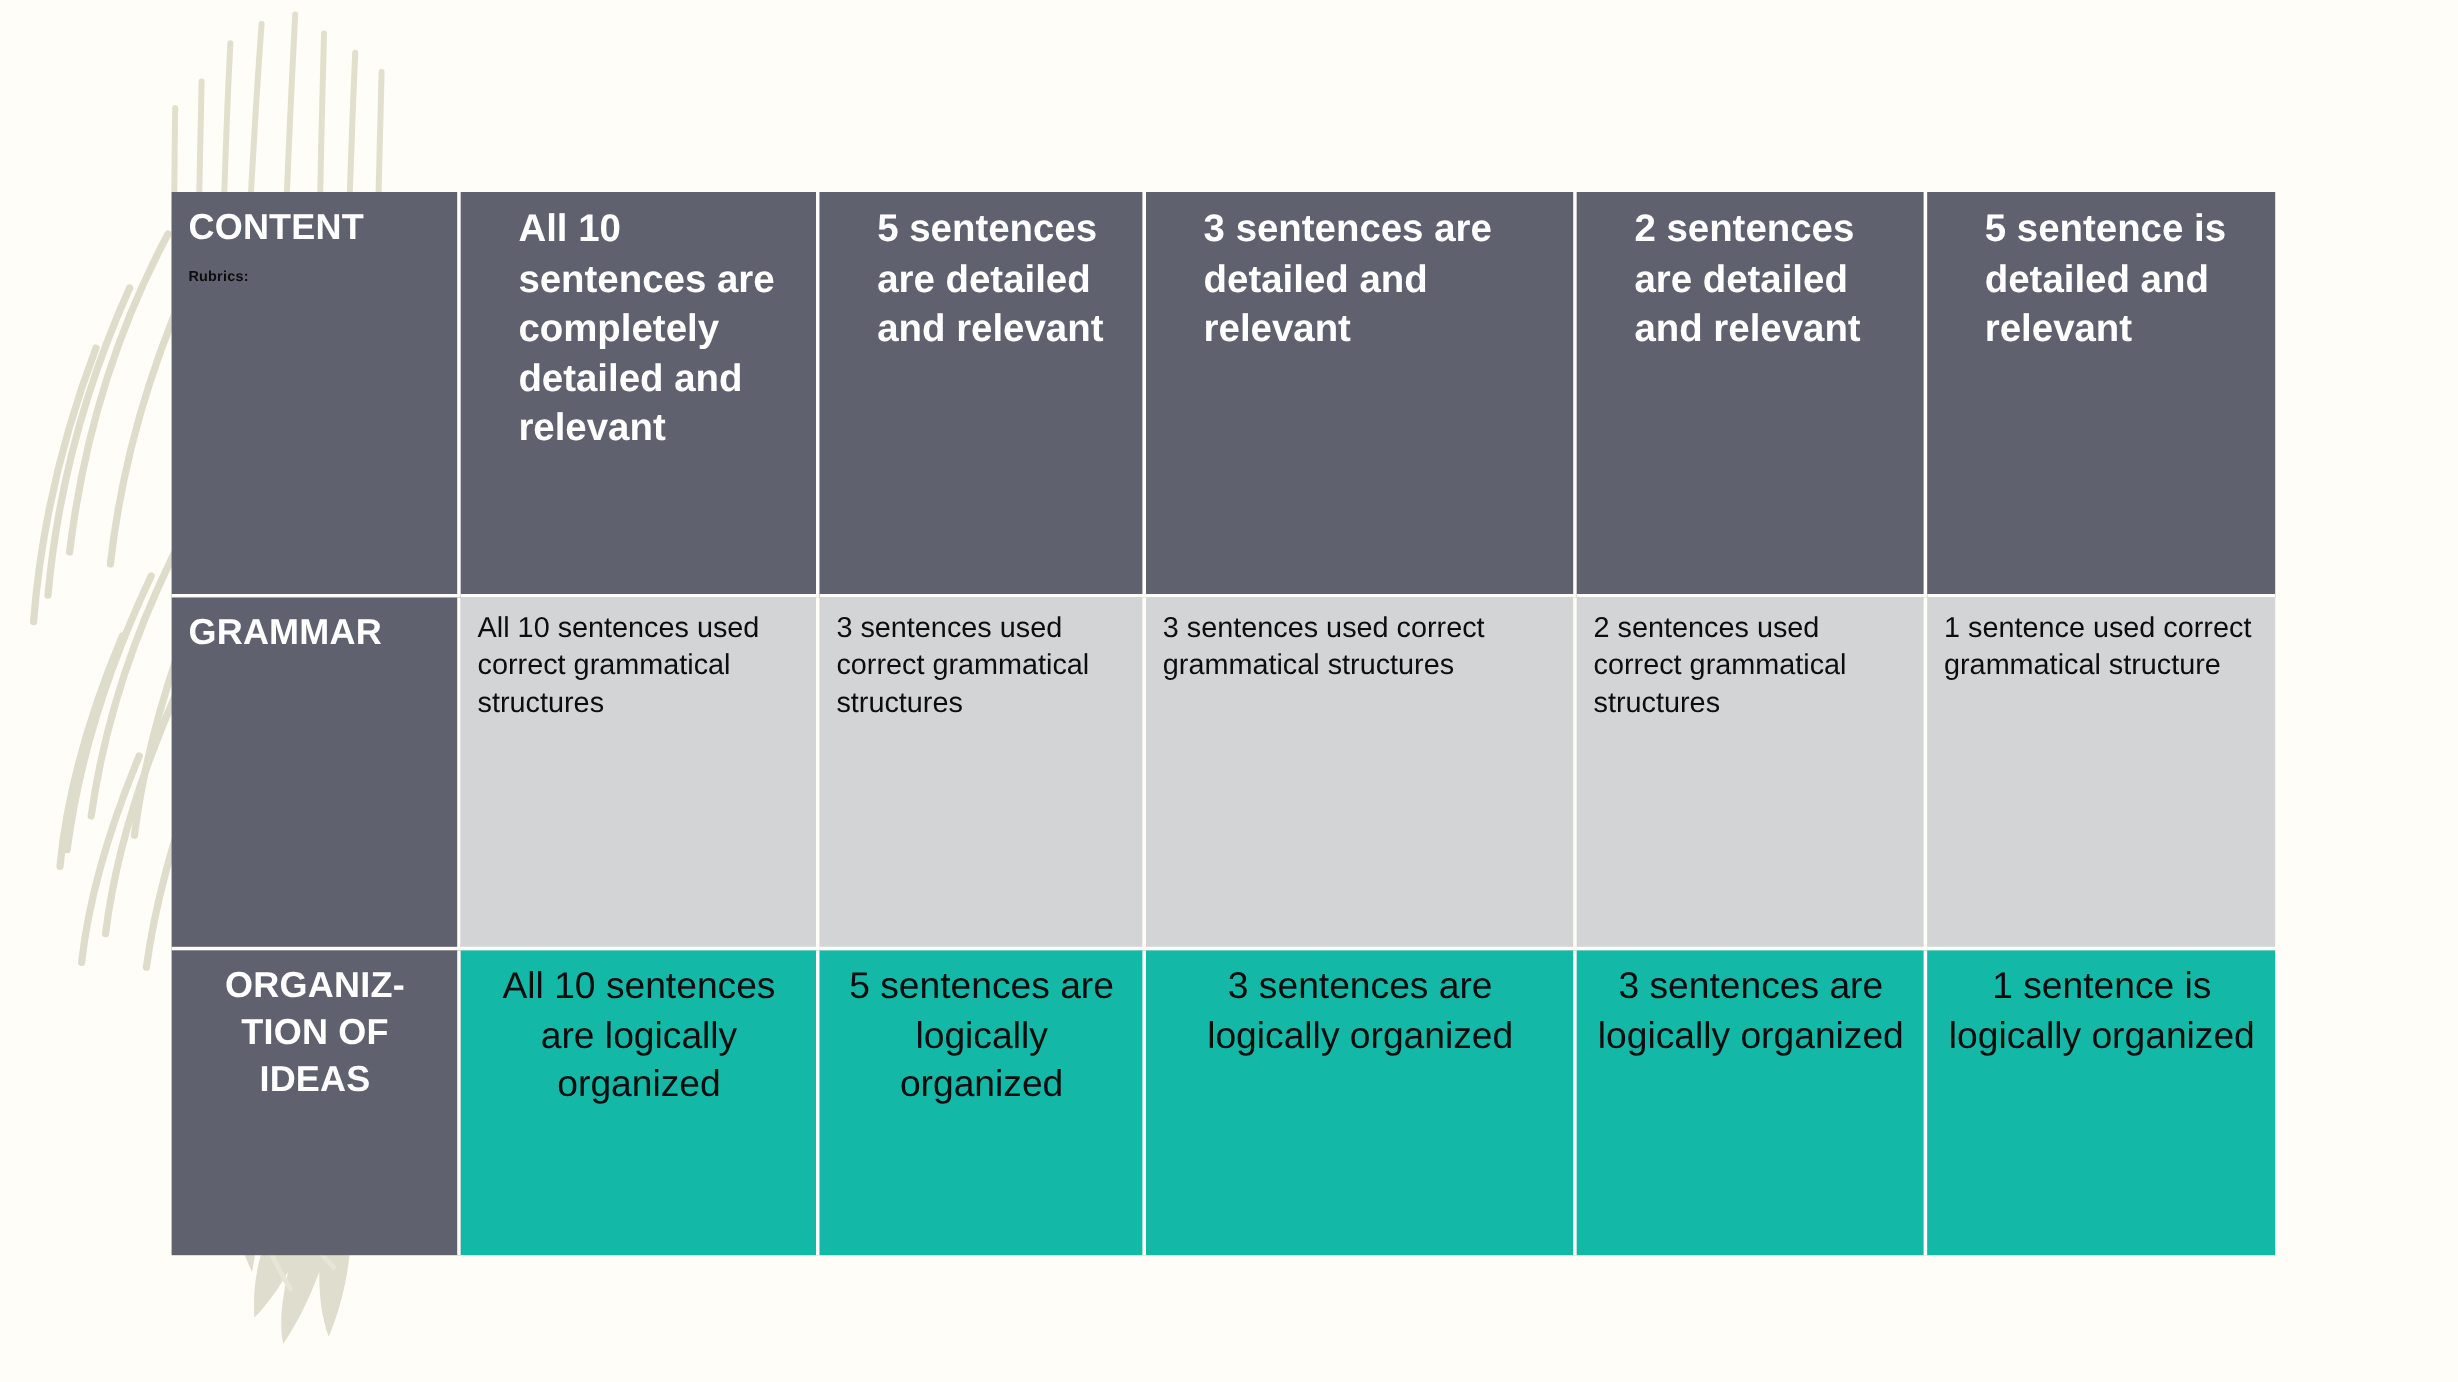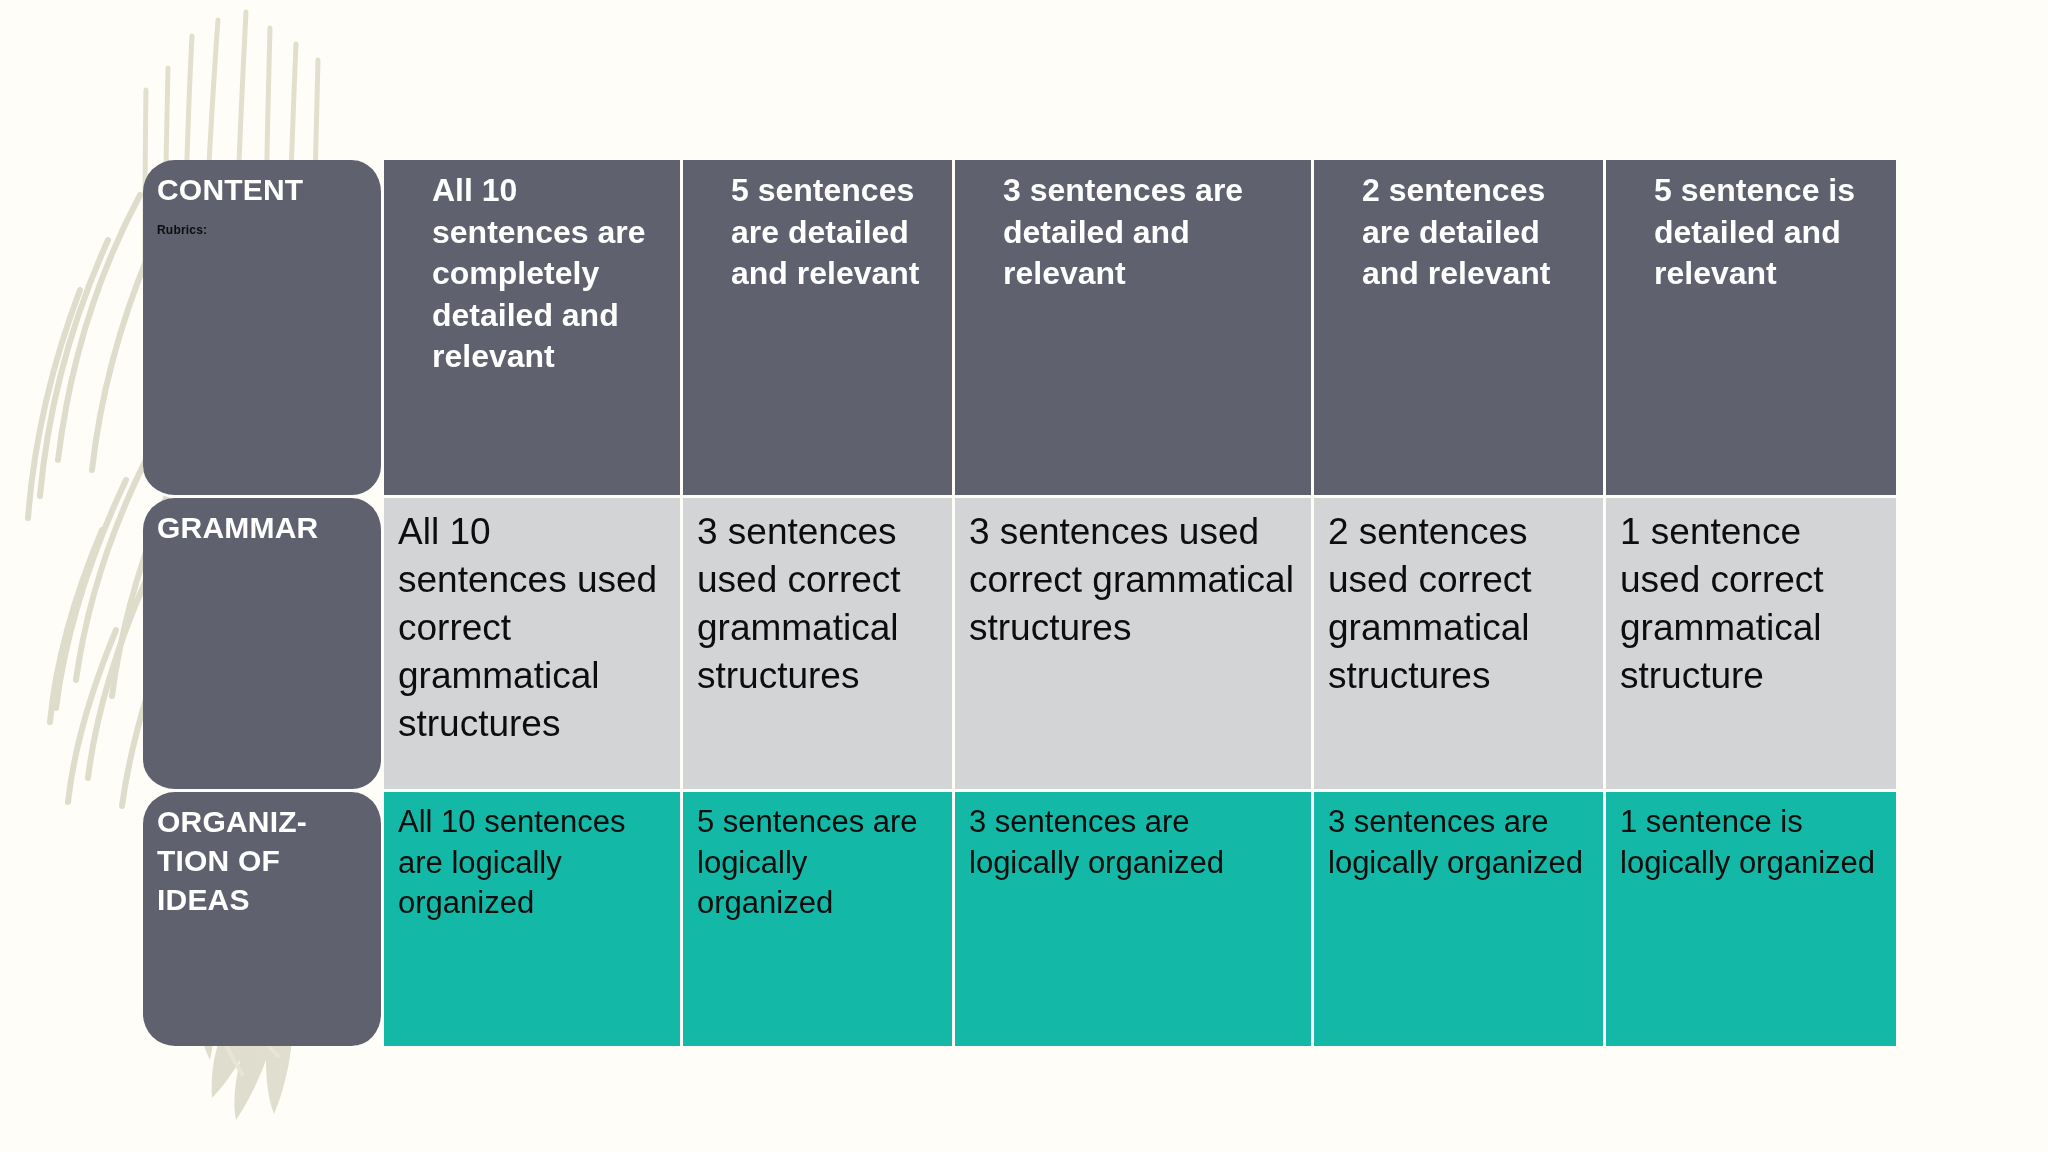--- a/index.html
+++ b/index.html
@@ -73,51 +73,50 @@
     font-weight: bold;
     font-size: 32px;
   }
   
   td.hdr {
     background: #5f616f !important;
     color: #ffffff !important;
     font-weight: bold !important;
     font-size: 30px !important;
     letter-spacing: 0.2px;
-    border-radius: 32px;
   }
   td.hdr .hdr-title { display: block; }
   td.hdr .sub-label {
     display: block;
     color: #0d0d0d;
     font-size: 12px;
     font-weight: bold;
     margin-top: 14px;
   }
 
   
   tr.row-grammar td.body {
     background: #d3d4d6;
     color: #0d0d0d;
     font-weight: normal;
-    font-size: 37px;
+    font-size: 24px;
   }
   
   tr.row-org td.body {
     background: #14b8a6;
     color: #0d0d0d;
     font-weight: normal;
     font-size: 31px;
   }
   tr.row-content td.body { font-size: 32px; padding-left: 48px; }
 
   
   tr.row-content { height: 321px; }
   tr.row-grammar { height: 280px; margin-left: 39px; }
-  tr.row-org     { height: 241px; }
+  tr.row-org     { height: 241px; text-align: center; }
 </style>
 </head>
 <body>
 
 <div id="slide-bg">
   <svg id="frond-decor" viewBox="0 0 640 1260" xmlns="http://www.w3.org/2000/svg">
     <g fill="none" stroke="#e2e0cd" stroke-width="5" stroke-linecap="round">
       <path d="M258 80 C252 160 248 240 244 318"></path>
       <path d="M232 96 C228 170 226 246 224 320"></path>
       <path d="M286 72 C282 150 278 232 276 314"></path>

